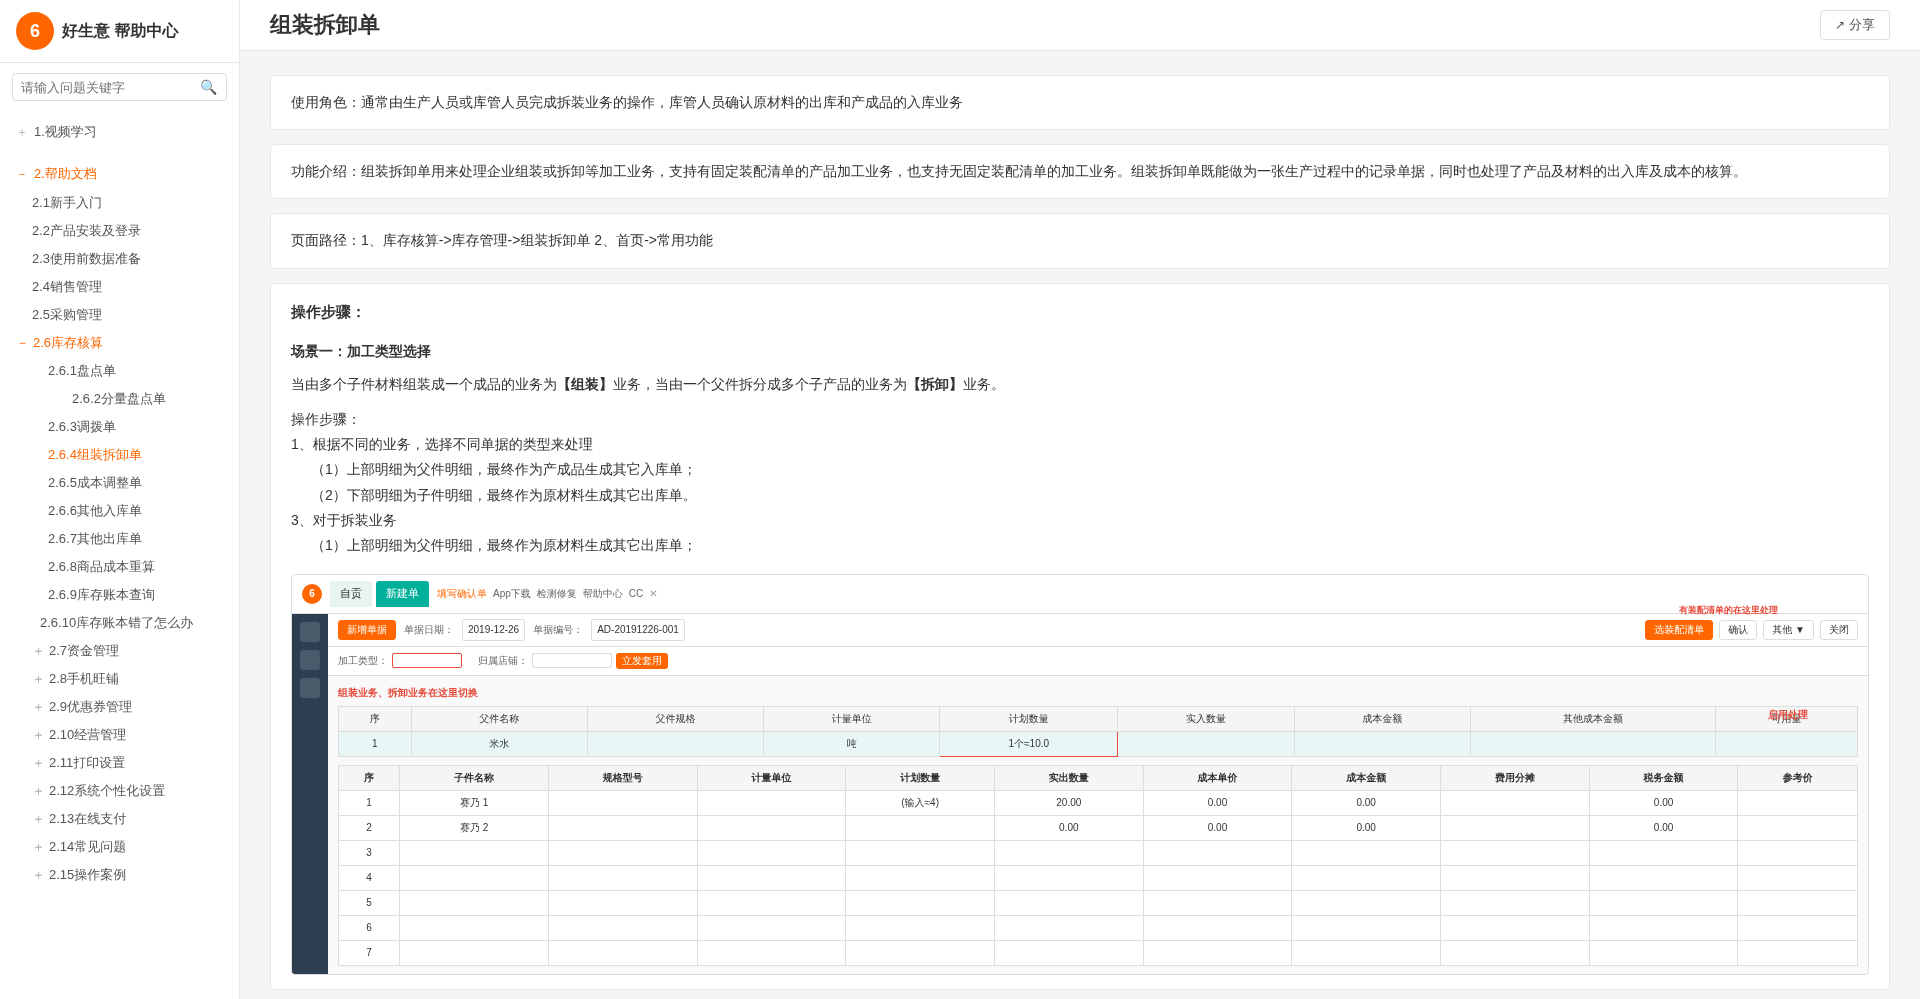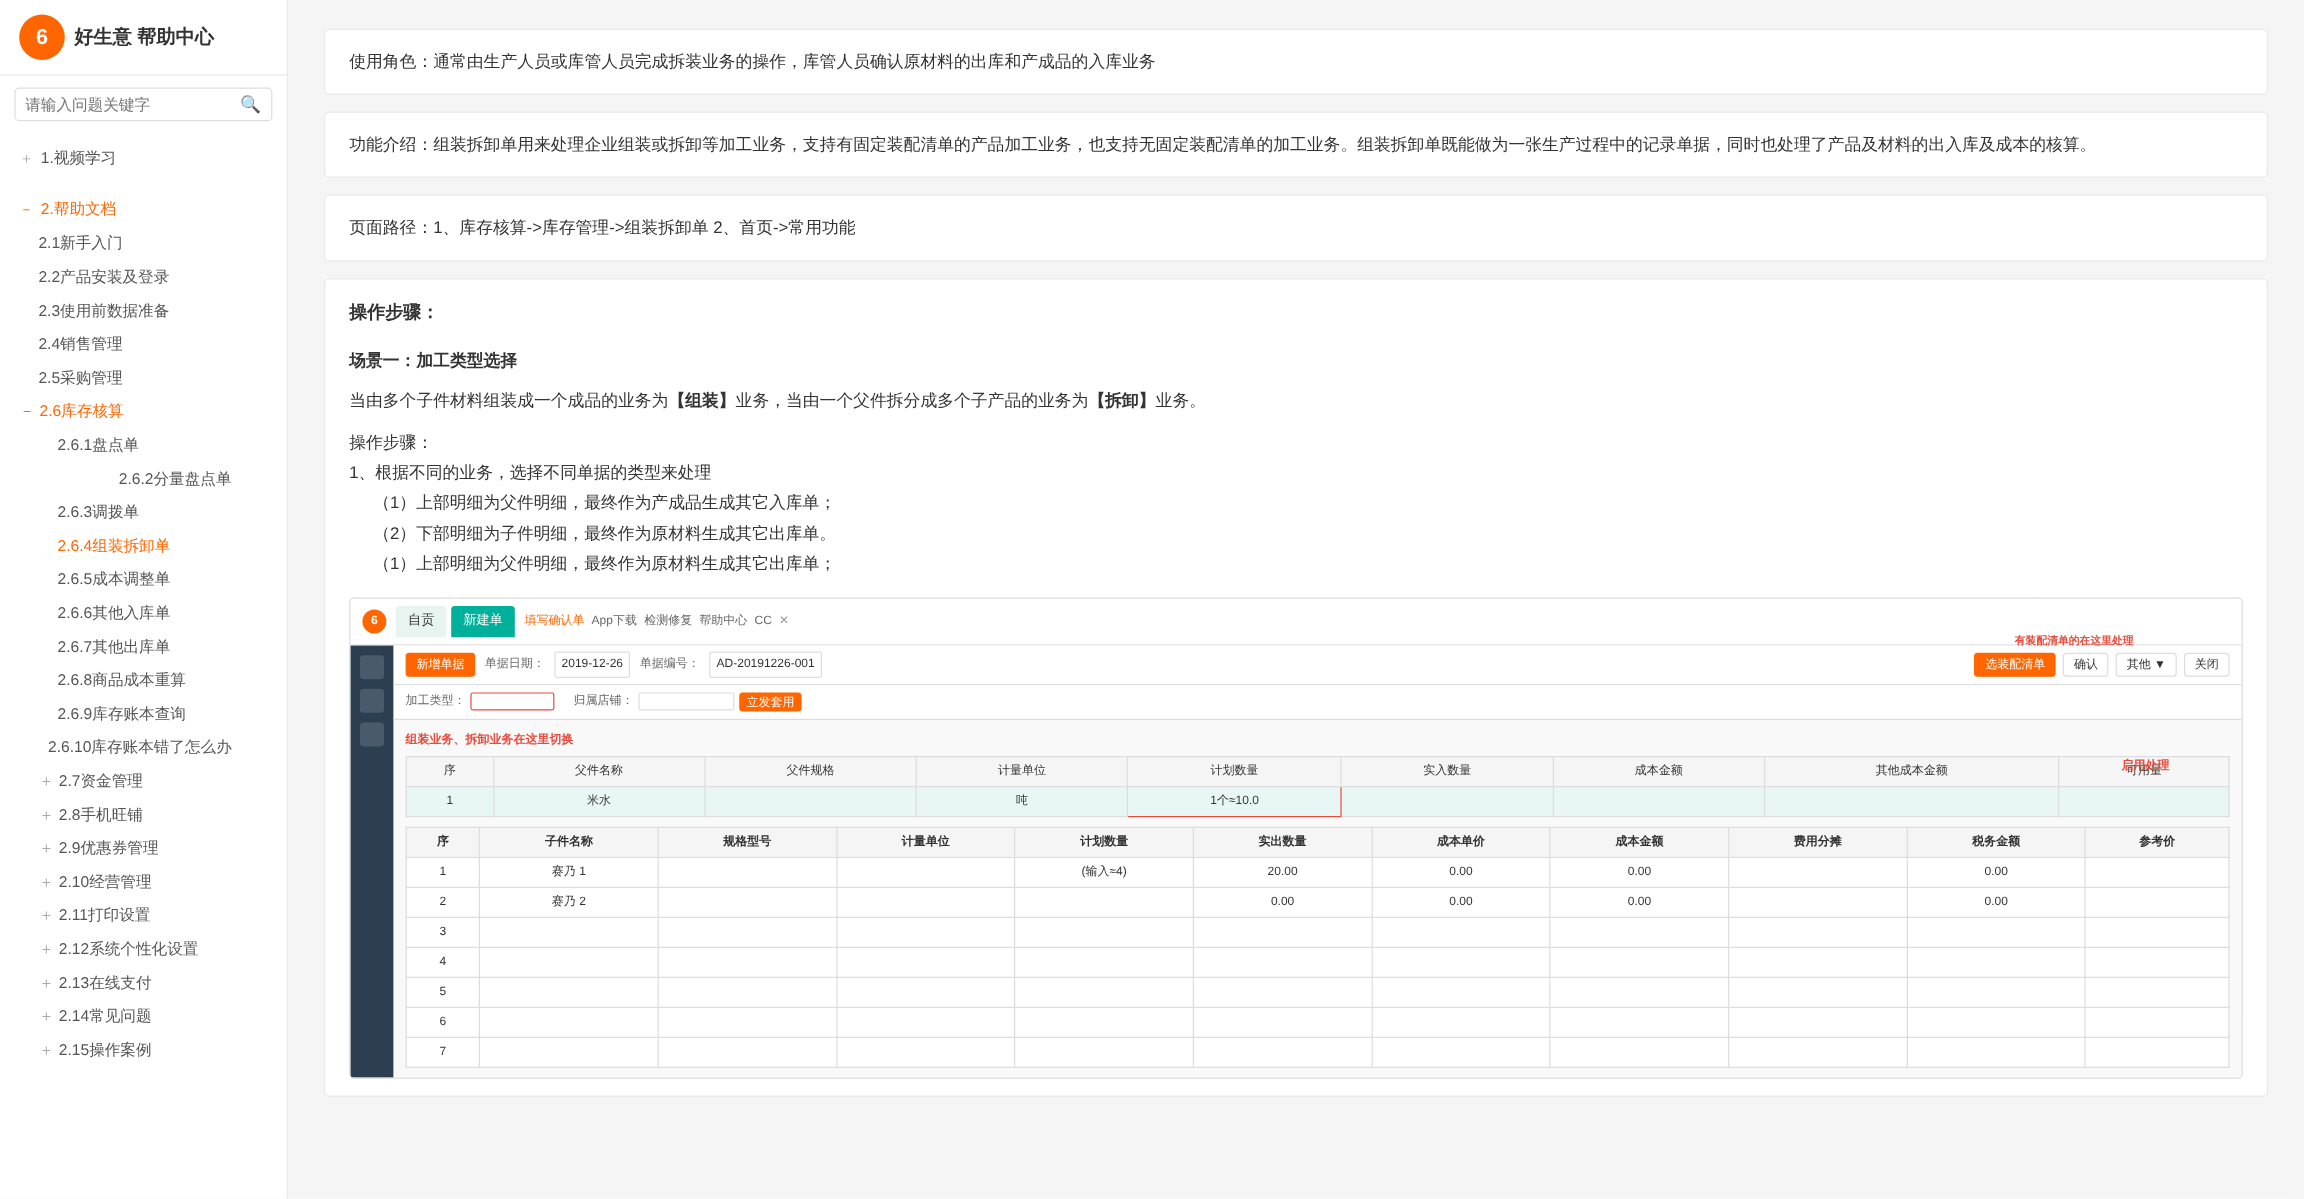--- a/index.html
+++ b/index.html
@@ -219,21 +219,21 @@
         <div class="nav-sub-item">2.3使用前数据准备</div>
         <div class="nav-sub-item">2.4销售管理</div>
         <div class="nav-sub-item">2.5采购管理</div>
 
         <div class="nav-sub-item active" style="color:#f60; padding-left:16px; display:flex; align-items:center; gap:4px;">
           <span style="color:#f60;">－</span>
           <span>2.6库存核算</span>
         </div>
         <div class="nav-sub-list">
           <div class="nav-sub-item" style="padding-left:48px;">2.6.1盘点单</div>
-          <div class="nav-sub-item" style="padding-left:72px;margin-left:27px;">2.6.2分量盘点单</div>
+          <div class="nav-sub-item" style="padding-left:72px;">2.6.2分量盘点单</div>
           <div class="nav-sub-item" style="padding-left:48px;">2.6.3调拨单</div>
           <div class="nav-sub-item active" style="padding-left:48px; color:#f60;">2.6.4组装拆卸单</div>
           <div class="nav-sub-item" style="padding-left:48px;">2.6.5成本调整单</div>
           <div class="nav-sub-item" style="padding-left:48px;">2.6.6其他入库单</div>
           <div class="nav-sub-item" style="padding-left:48px;">2.6.7其他出库单</div>
           <div class="nav-sub-item" style="padding-left:48px;">2.6.8商品成本重算</div>
           <div class="nav-sub-item" style="padding-left:48px;">2.6.9库存账本查询</div>
           <div class="nav-sub-item" style="padding-left:40px;">2.6.10库存账本错了怎么办</div>
         </div>
 
@@ -272,20 +272,27 @@
         <div class="nav-sub-item" style="display:flex;align-items:center;gap:4px;">
           <span style="color:#aaa;">＋</span>
           <span>2.15操作案例</span>
         </div>
       </div>
     </div>
   </nav>
 </aside>
 
 <main class="main">
+  <div class="topbar">
+    <h1 class="page-title">组装拆卸单</h1>
+    <button class="share-btn">
+      <span style="font-size:12px;">↗</span>
+      <span>分享</span>
+    </button>
+  </div>
   <div class="content-area">
 
     <div class="info-block">
       <span>使用角色：通常由生产人员或库管人员完成拆装业务的操作，库管人员确认原材料的出库和产成品的入库业务</span>
     </div>
 
     <div class="info-block">
       <span>功能介绍：组装拆卸单用来处理企业组装或拆卸等加工业务，支持有固定装配清单的产品加工业务，也支持无固定装配清单的加工业务。组装拆卸单既能做为一张生产过程中的记录单据，同时也处理了产品及材料的出入库及成本的核算。</span>
     </div>
 
@@ -300,20 +307,21 @@
 
       <p class="step-text">
         当由多个子件材料组装成一个成品的业务为<span class="bold-text">【组装】</span>业务，当由一个父件拆分成多个子产品的业务为<span class="bold-text">【拆卸】</span>业务。
       </p>
 
       <p class="step-text" style="margin-top:10px;">操作步骤：</p>
 
       <p class="step-text">1、根据不同的业务，选择不同单据的类型来处理</p>
       <p class="step-text step-indent">（1）上部明细为父件明细，最终作为产成品生成其它入库单；</p>
       <p class="step-text step-indent">（2）下部明细为子件明细，最终作为原材料生成其它出库单。</p>
+      <p class="step-text">3、对于拆装业务</p>
       <p class="step-text step-indent">（1）上部明细为父件明细，最终作为原材料生成其它出库单；</p>
 
       <div class="screenshot-container">
 
         <div class="sc-titlebar">
           <div class="sc-logo">6</div>
           <div class="sc-tabs">
             <div class="sc-tab">自贡</div>
             <div class="sc-tab active">新建单</div>
           </div>

